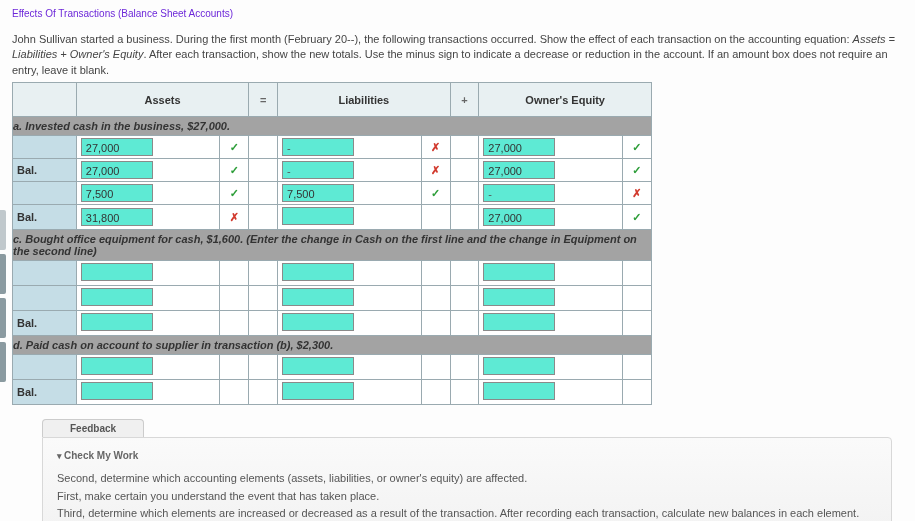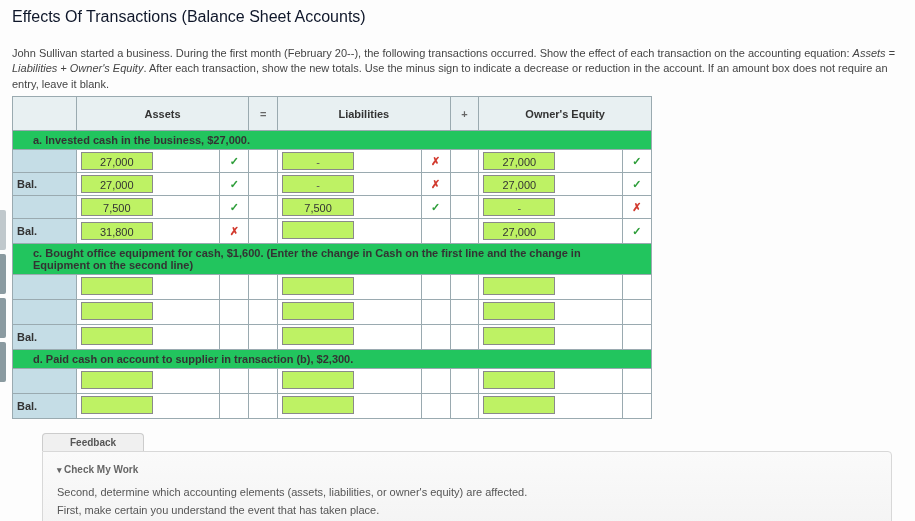--- a/index.html
+++ b/index.html
@@ -4,21 +4,21 @@
 <style>
   * { box-sizing: border-box; margin: 0; padding: 0; }
   body {
     font-family: Arial, sans-serif;
     font-size: 11px;
     color: #333;
     background: #fdfdfd;
     padding: 8px 12px;
     width: 915px;
   }
-  .title { font-size: 16px; color: #0f172a; margin-bottom: 20px; }
+  .title { font-size: 10px; color: #6d28d9; margin-bottom: 13px; }
   .intro { font-size: 11px; color: #444; margin-bottom: 4px; line-height: 1.4; }
   .intro .formula { font-style: italic; }
 
   .worksheet {
     border: 1px solid #9aaab0;
     border-collapse: collapse;
     width: 640px;
     background: #fff;
   }
   .worksheet td, .worksheet th {
@@ -28,41 +28,42 @@
     vertical-align: middle;
   }
   .hdr-row th {
     background: #e8f0f2;
     font-weight: bold;
     text-align: center;
     height: 34px;
     margin-left: 42px;
   }
   .section-row td {
-    background: #22c55e;
+    background: #a3a3a3;
     font-weight: bold;
     color: #333;
-    padding: 3px 20px;
+    padding: 3px 0;
+    font-style: italic;
   }
   .bal-label {
     background: #c5dde6;
     font-weight: bold;
     width: 40px;
   }
   .num-cell { width: 90px; }
   .op-cell { width: 18px; text-align: center; color:#666; }
   .mark-cell { width: 16px; text-align: center; }
 
   .input-box {
     display: inline-block;
     width: 72px;
     height: 18px;
     border: 1px solid #8a8a8a;
-    background: #bef264;
-    text-align: center;
+    background: #5eead4;
+    text-align: left;
     padding: 1px 4px;
     font-size: 11px;
     line-height: 16px;
   }
   .input-box.empty { color: transparent; }
   .mark-correct { color: #2e9e3a; font-weight: bold; }
   .mark-wrong { color: #d23b2f; font-weight: bold; }
   .dash { color:#555; }
 
   .side-tabs {

